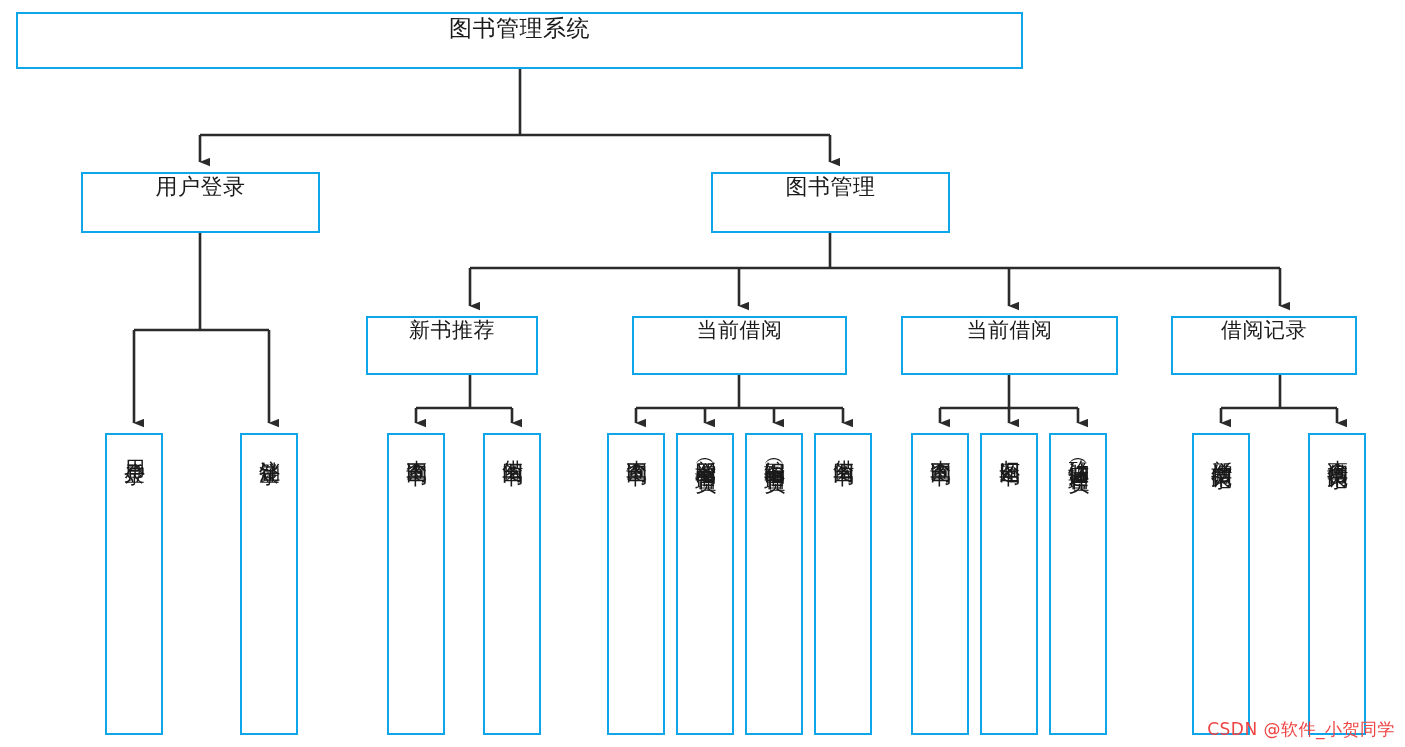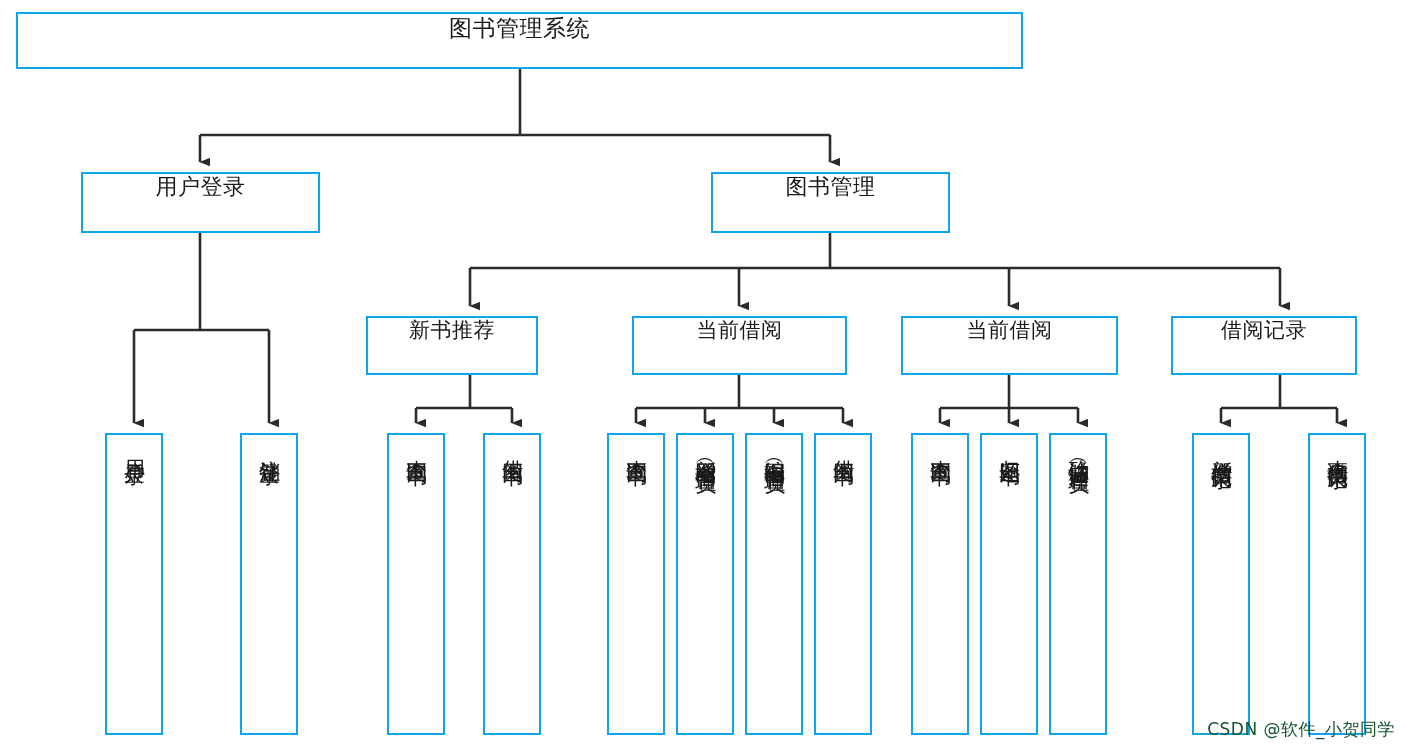--- a/index.html
+++ b/index.html
@@ -101,21 +101,21 @@
   #leaf-return-book     { left: 980px; }
   #leaf-confirm-return  { left: 1049px; }
   #leaf-add-record      { left: 1192px; }
   #leaf-query-record    { left: 1308px; }
   
   #watermark {
     position: absolute;
     right: 10px;
     bottom: 6px;
     font-size: 17px;
-    color: #14532d;
+    color: #ef4444;
     letter-spacing: 0.5px;
     white-space: nowrap;
   }
 </style>
 </head>
 <body>
 
 <div id="diagram-canvas">
 
   <svg id="edge-layer" viewBox="0 0 1405 747" width="1405" height="747" xmlns="http://www.w3.org/2000/svg">

